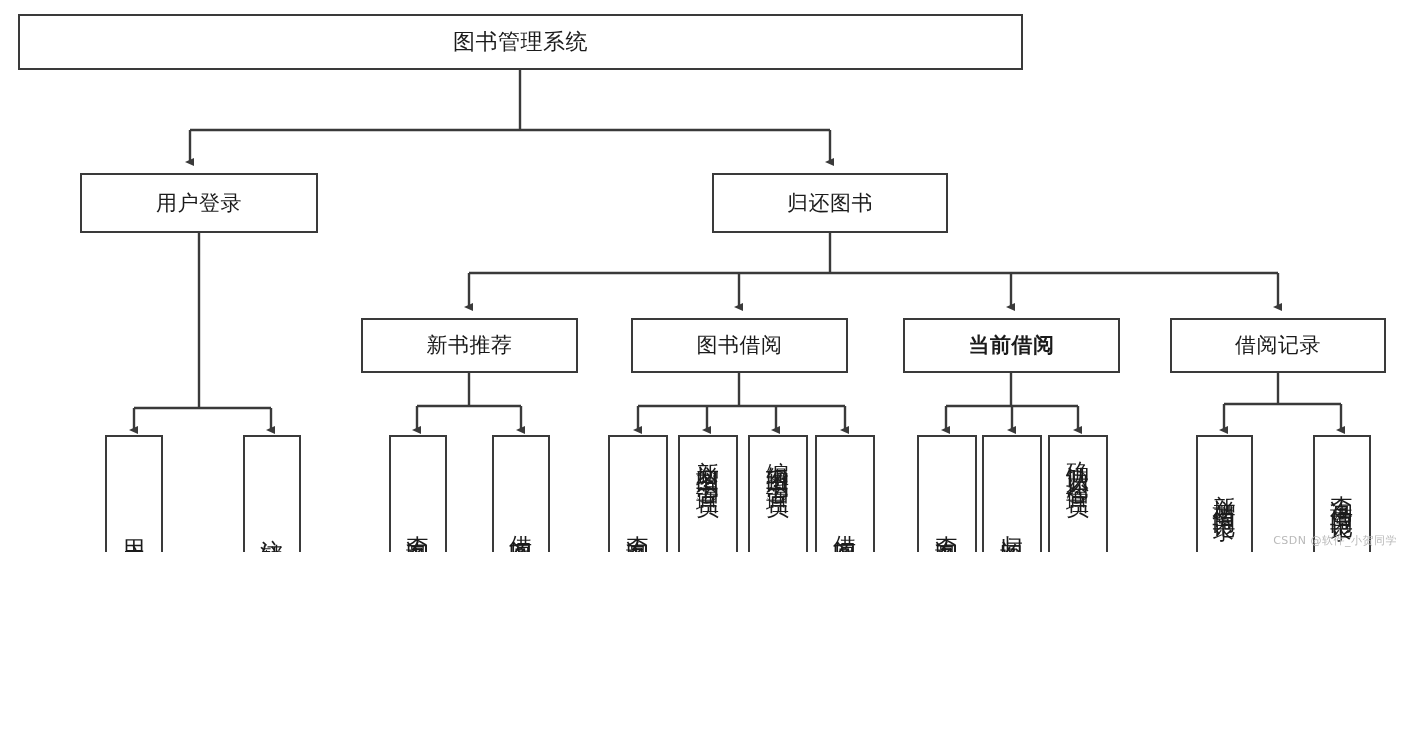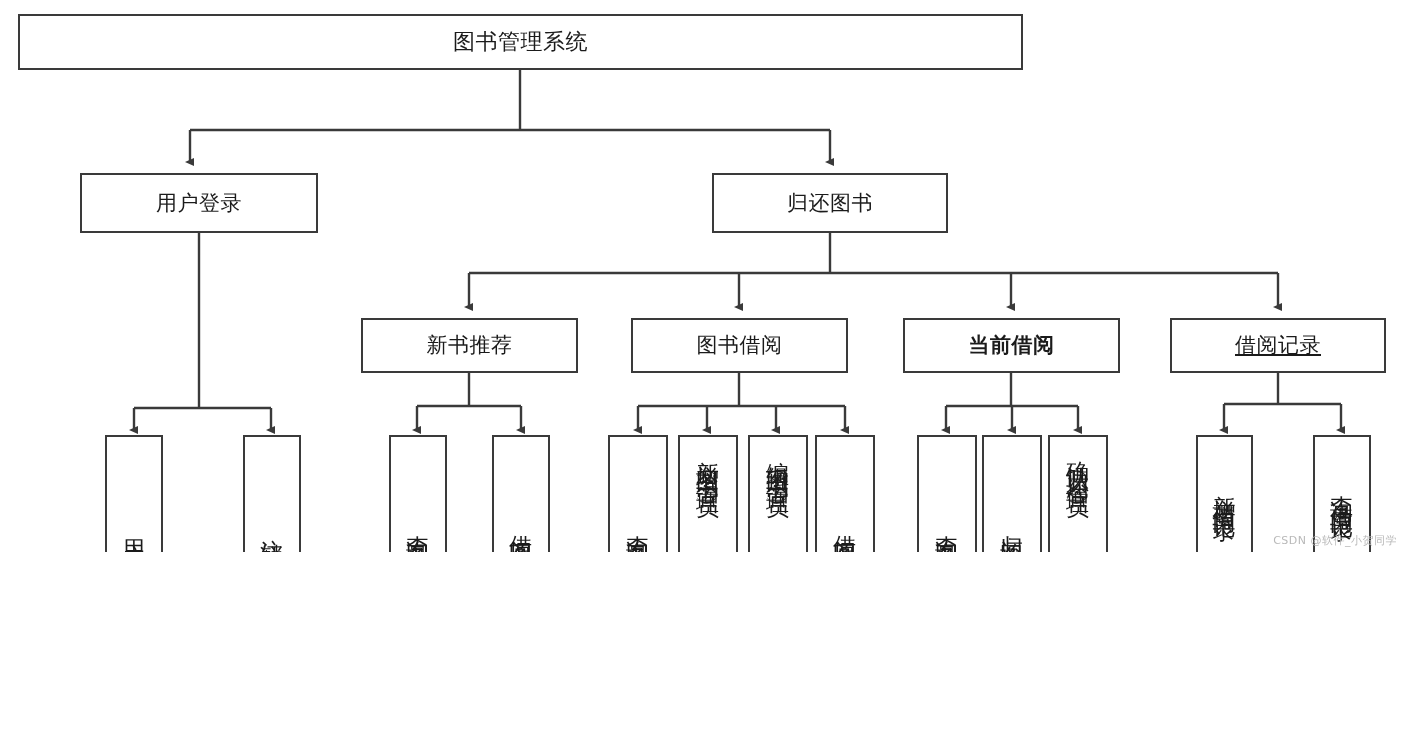--- a/index.html
+++ b/index.html
@@ -144,21 +144,21 @@
 
   <div class="node horiz" style="left:361px; top:318px; width:217px; height:55px;font-family:Liberation Serif, serif;">
     <span class="label">新书推荐</span>
   </div>
   <div class="node horiz" style="left:631px; top:318px; width:217px; height:55px;">
     <span class="label">图书借阅</span>
   </div>
   <div class="node horiz" style="left:903px; top:318px; width:217px; height:55px;font-weight:bold;">
     <span class="label">当前借阅</span>
   </div>
-  <div class="node horiz" style="left:1170px; top:318px; width:216px; height:55px;text-decoration:underline;">
+  <div class="node horiz" style="left:1170px; top:318px; width:216px; height:55px;">
     <span class="label">借阅记录</span>
   </div>
 
   <div class="node vert" style="left:105px; top:435px; width:58px; height:300px; padding-top:84px;">
     <span class="label">用户登录</span>
   </div>
   <div class="node vert" style="left:243px; top:435px; width:58px; height:300px; padding-top:84px;">
     <span class="label">注销登录</span>
   </div>
 

